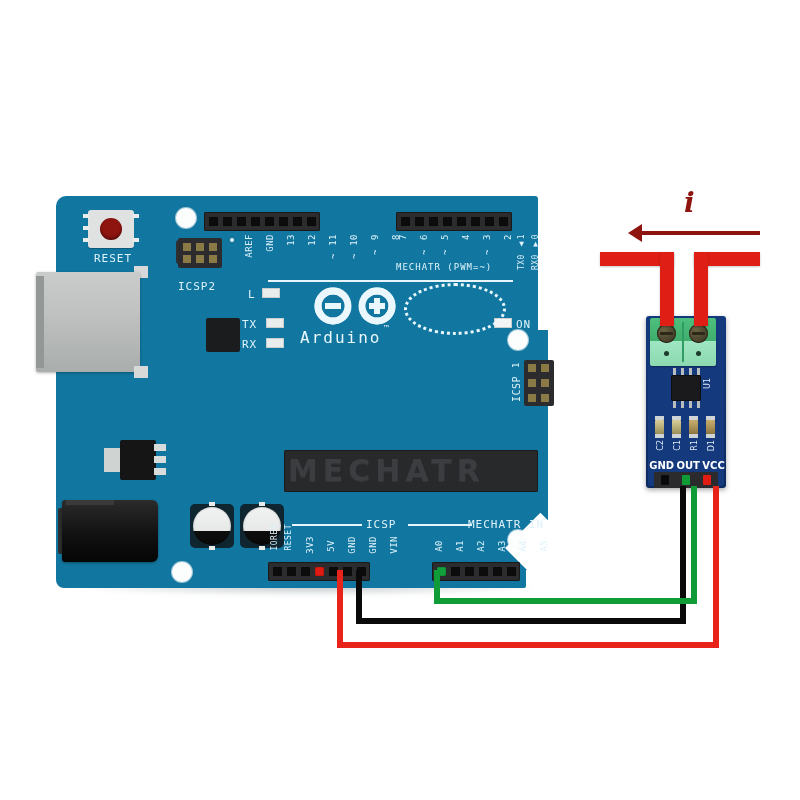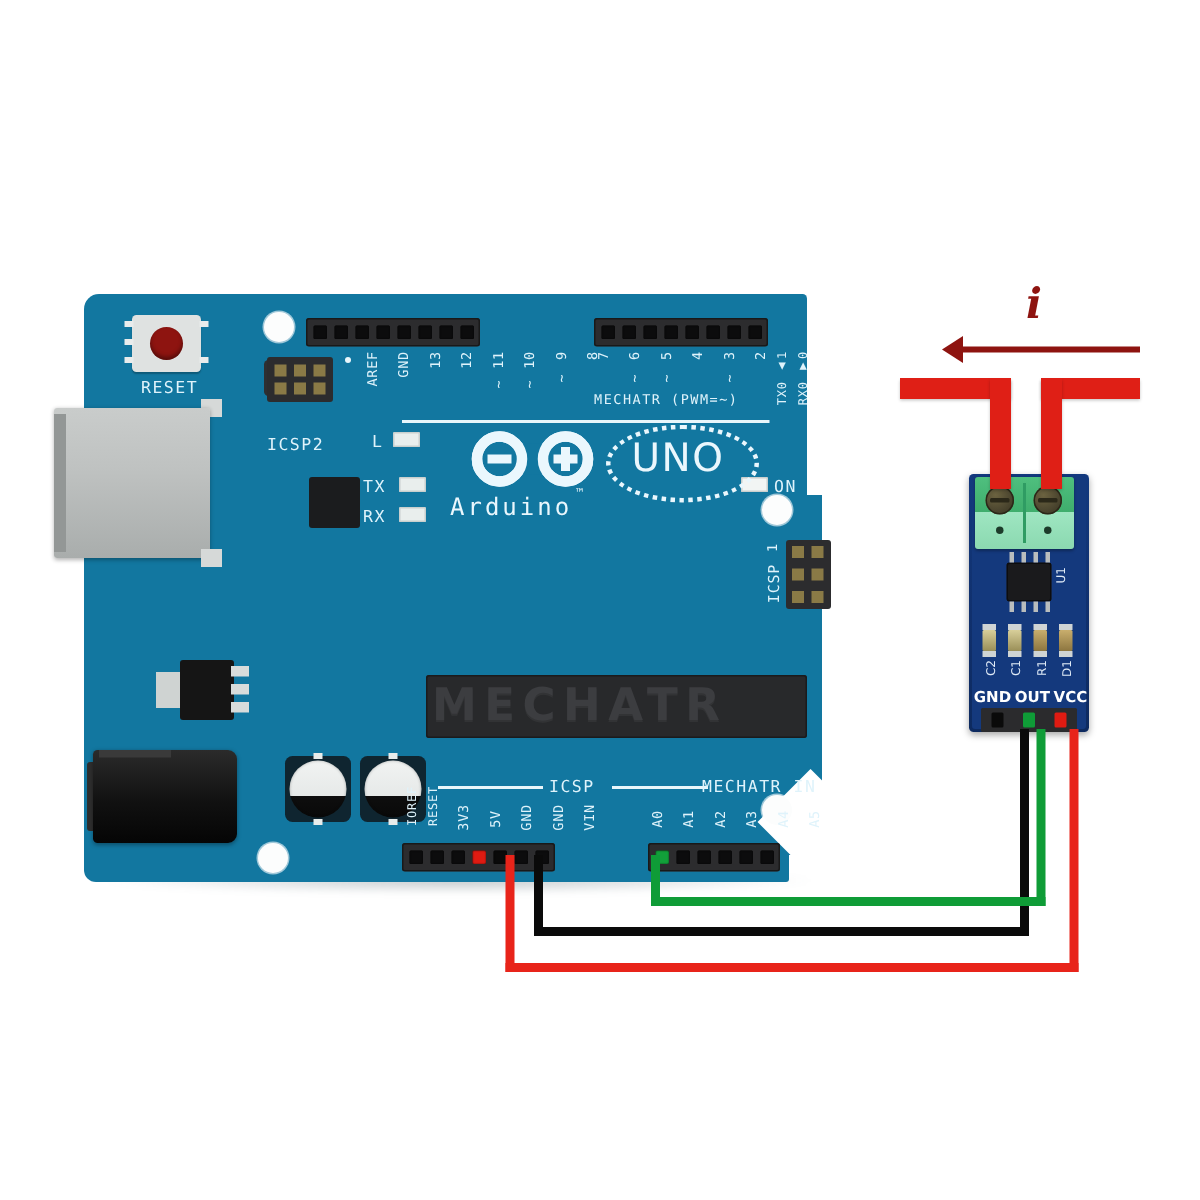--- a/index.html
+++ b/index.html
@@ -269,21 +269,21 @@
 
   <div class="abs" style="left:178px;top:238px;width:44px;height:30px;background:#2c2c2e;border-radius:2px;">
     <div style="position:absolute;left:5px;top:5px;width:8px;height:8px;background:#8a7a46;"></div>
     <div style="position:absolute;left:18px;top:5px;width:8px;height:8px;background:#8a7a46;"></div>
     <div style="position:absolute;left:31px;top:5px;width:8px;height:8px;background:#8a7a46;"></div>
     <div style="position:absolute;left:5px;top:17px;width:8px;height:8px;background:#8a7a46;"></div>
     <div style="position:absolute;left:18px;top:17px;width:8px;height:8px;background:#8a7a46;"></div>
     <div style="position:absolute;left:31px;top:17px;width:8px;height:8px;background:#8a7a46;"></div>
   </div>
   <div class="abs" style="left:230px;top:238px;width:4px;height:4px;border-radius:50%;background:#e8f6fb;"></div>
-  <div class="abs hlabel" style="left:178px;top:290px;font-size:11px;">ICSP2</div>
+  <div class="abs hlabel" style="left:178px;top:280px;font-size:11px;">ICSP2</div>
 
   <div class="abs hdr" style="left:204px;top:212px;height:19px;padding:0 2px;">
     <div class="pin"></div>
     <div class="pin"></div>
     <div class="pin"></div>
     <div class="pin"></div>
     <div class="pin"></div>
     <div class="pin"></div>
     <div class="pin"></div>
     <div class="pin"></div>
@@ -344,21 +344,20 @@
       <path d="M21 20 C 30 6, 56 6, 65 20 C 56 34, 30 34, 21 20 Z" fill="#1277a0" stroke="none"></path>
       <circle cx="21" cy="20" r="15"></circle>
       <circle cx="65" cy="20" r="15"></circle>
     </g>
     <rect x="13" y="17" width="16" height="6" fill="#eaf7fd"></rect>
     <rect x="57" y="17" width="16" height="6" fill="#eaf7fd"></rect>
     <rect x="62" y="12" width="6" height="16" fill="#eaf7fd"></rect>
   </svg>
 
   <div class="abs" id="uno-oval"></div>
-  <div class="abs" id="uno-text">UNO</div>
 
   <div class="abs" id="arduino-word">
     <span>Arduino</span><span id="tm">™</span>
   </div>
 
   <div class="abs" style="left:524px;top:360px;width:30px;height:46px;background:#2c2c2e;border-radius:2px;">
     <div style="position:absolute;left:4px;top:4px;width:8px;height:8px;background:#8a7a46;"></div>
     <div style="position:absolute;left:17px;top:4px;width:8px;height:8px;background:#8a7a46;"></div>
     <div style="position:absolute;left:4px;top:19px;width:8px;height:8px;background:#8a7a46;"></div>
     <div style="position:absolute;left:17px;top:19px;width:8px;height:8px;background:#8a7a46;"></div>

